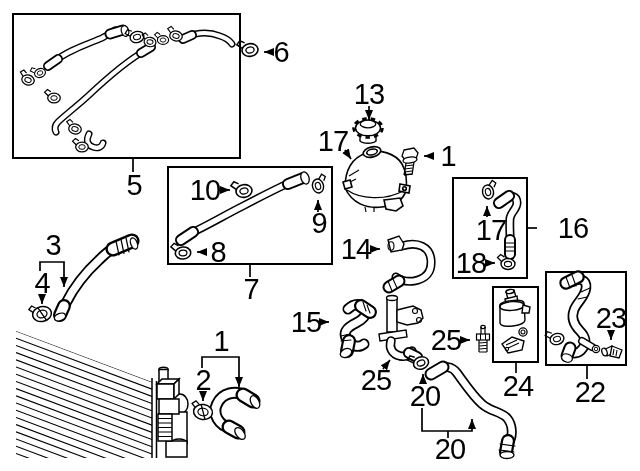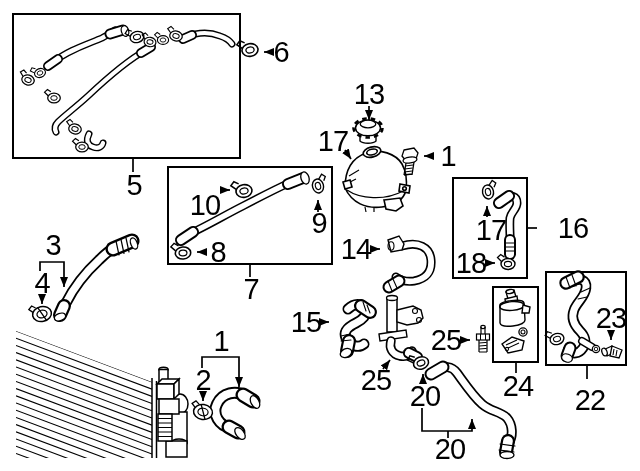--- a/index.html
+++ b/index.html
@@ -344,30 +344,30 @@
 
 <div class="callout" style="left:221px;top:341px">1</div>
 <div class="callout" style="left:203px;top:380px">2</div>
 <div class="callout" style="left:53px;top:245px">3</div>
 <div class="callout" style="left:42px;top:283px">4</div>
 <div class="callout" style="left:134px;top:185px">5</div>
 <div class="callout" style="left:281px;top:52px">6</div>
 <div class="callout" style="left:251px;top:289px">7</div>
 <div class="callout" style="left:218px;top:252px">8</div>
 <div class="callout" style="left:319px;top:223px">9</div>
-<div class="callout" style="left:205px;top:205px">10</div>
+<div class="callout" style="left:205px;top:190px">10</div>
 <div class="callout" style="left:333px;top:141px">17</div>
 <div class="callout" style="left:448px;top:156px">1</div>
 <div class="callout" style="left:369px;top:94px">13</div>
 <div class="callout" style="left:356px;top:249px">14</div>
 <div class="callout" style="left:306px;top:322px">15</div>
 <div class="callout" style="left:573px;top:228px">16</div>
 <div class="callout" style="left:491px;top:230px">17</div>
 <div class="callout" style="left:471px;top:263px">18</div>
 <div class="callout" style="left:450px;top:449px">20</div>
 <div class="callout" style="left:425px;top:396px">20</div>
 <div class="callout" style="left:376px;top:380px">25</div>
-<div class="callout" style="left:590px;top:400px">22</div>
+<div class="callout" style="left:590px;top:392px">22</div>
 <div class="callout" style="left:611px;top:318px">23</div>
 <div class="callout" style="left:518px;top:386px">24</div>
 <div class="callout" style="left:446px;top:340px">25</div>
 
 </div>
 
 </body></html>

